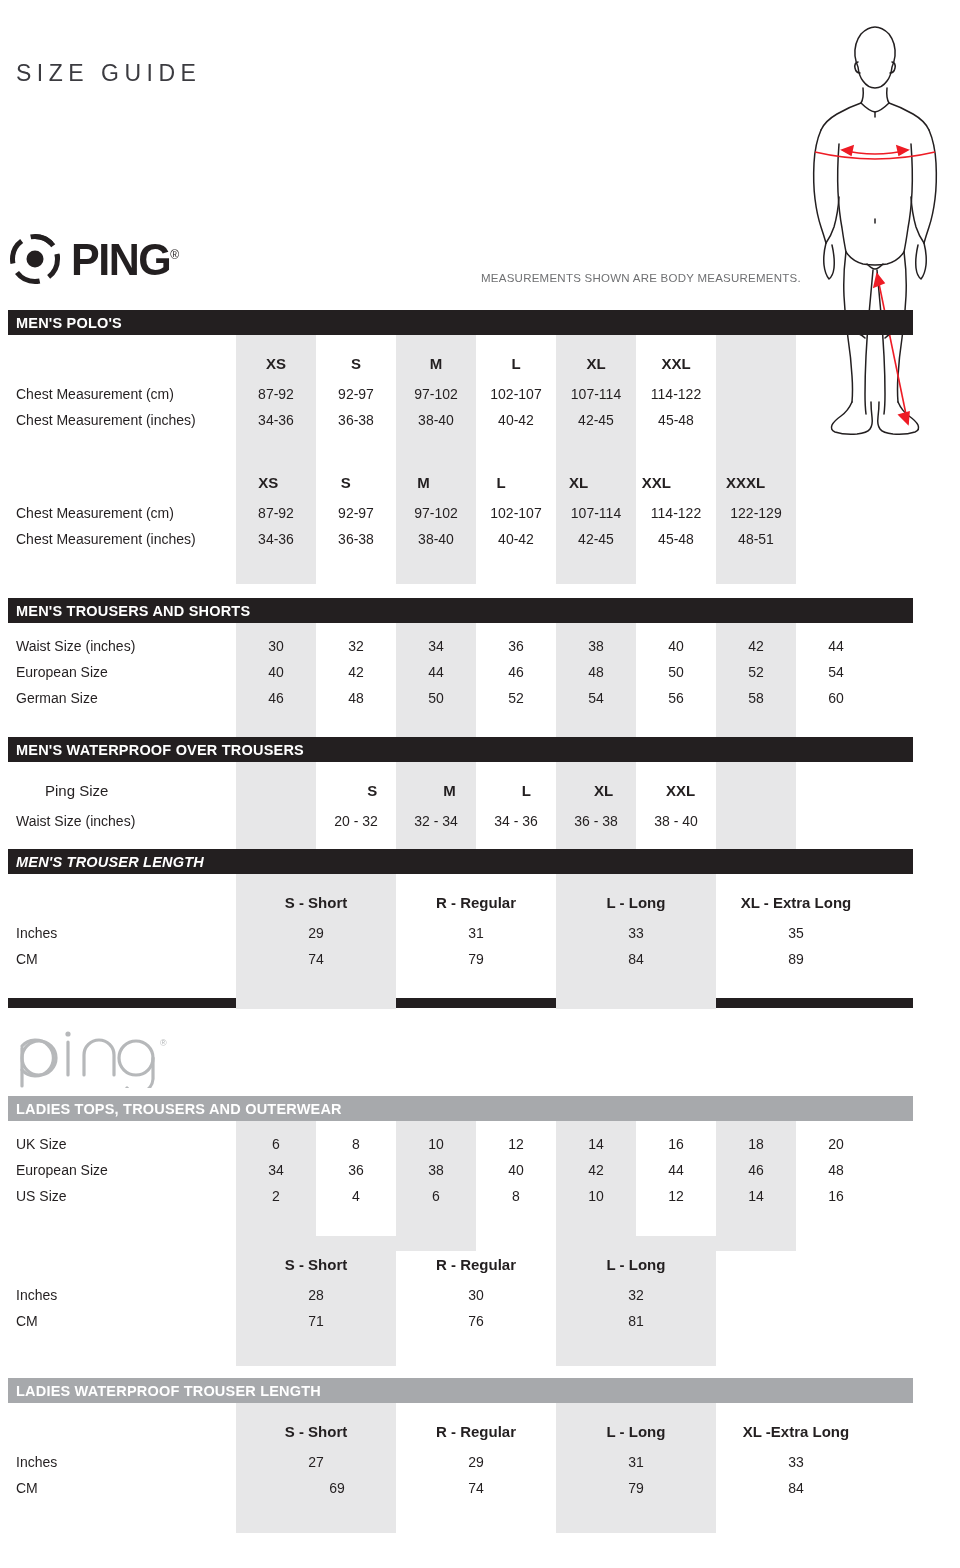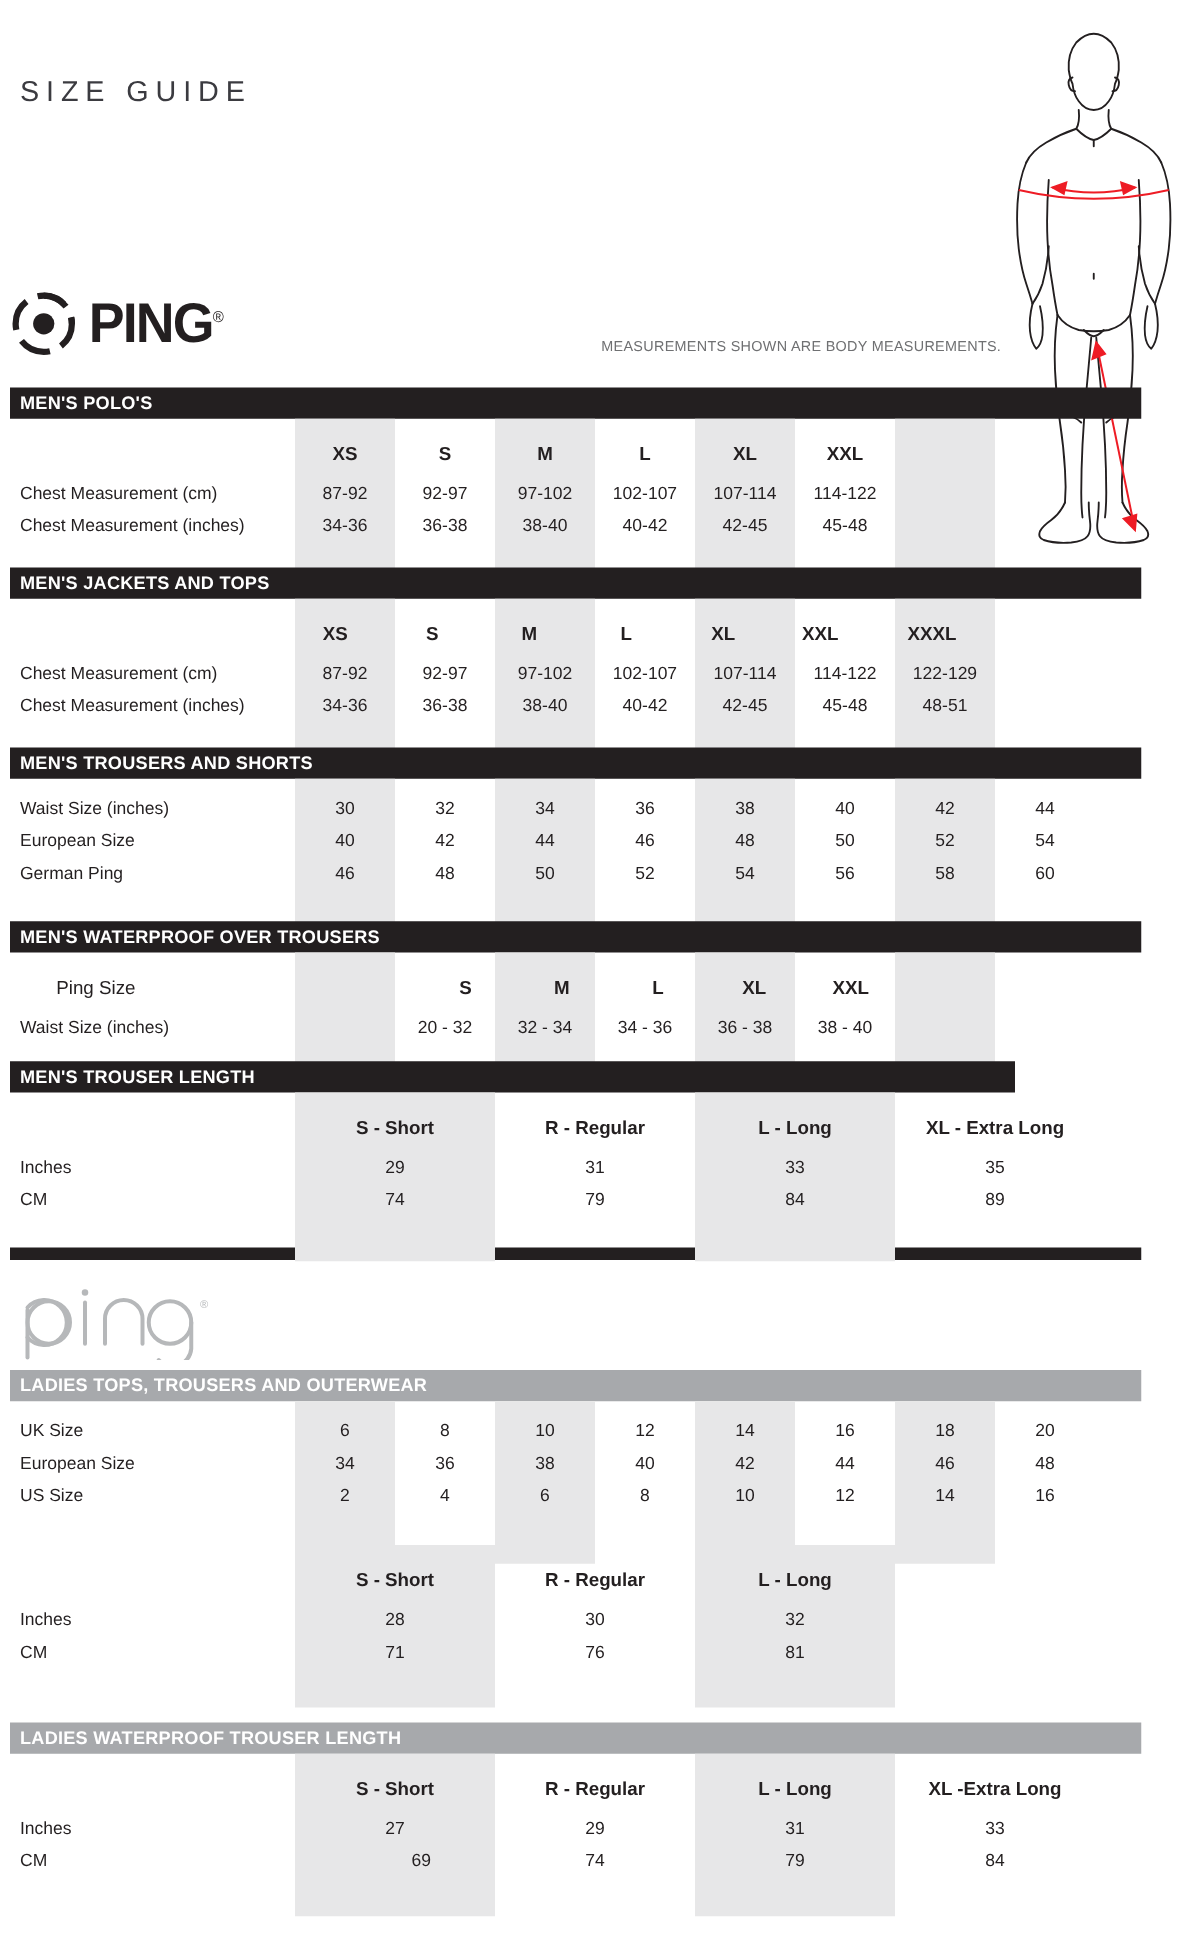--- a/index.html
+++ b/index.html
@@ -221,21 +221,20 @@
               <div class="cell" style="width: 80px;">40-42</div>
               <div class="cell" style="width: 80px;">42-45</div>
               <div class="cell" style="width: 80px;">45-48</div>
               <div class="cell" style="width: 80px;"></div>
             </div>
             <div class="pad-bot"></div>
           </div>
         </div>
       </div>
       <div class="tbl" style="top: 454px;">
-        <div class="band" style="width: 905px;">MEN'S JACKETS AND TOPS</div>
         <div class="grid" style="width: 788px; height: 130px;">
           <div class="stripes">
             <div class="stripe" style="width: 228px;"></div>
             <div class="stripe on" style="width: 80px;"></div>
             <div class="stripe" style="width: 80px;"></div>
             <div class="stripe on" style="width: 80px;"></div>
             <div class="stripe" style="width: 80px;"></div>
             <div class="stripe on" style="width: 80px;"></div>
             <div class="stripe" style="width: 80px;"></div>
             <div class="stripe on" style="width: 80px;"></div>
@@ -308,21 +307,21 @@
               <div class="cell" style="width: 80px;">40</div>
               <div class="cell" style="width: 80px;">42</div>
               <div class="cell" style="width: 80px;">44</div>
               <div class="cell" style="width: 80px;">46</div>
               <div class="cell" style="width: 80px;">48</div>
               <div class="cell" style="width: 80px;">50</div>
               <div class="cell" style="width: 80px;">52</div>
               <div class="cell" style="width: 80px;">54</div>
             </div>
             <div class="row" style="height: 26px;">
-              <div class="cell lbl" style="width: 228px;">German Ping</div>
+              <div class="cell lbl" style="width: 228px;">German Size</div>
               <div class="cell" style="width: 80px;">46</div>
               <div class="cell" style="width: 80px;">48</div>
               <div class="cell" style="width: 80px;">50</div>
               <div class="cell" style="width: 80px;">52</div>
               <div class="cell" style="width: 80px;">54</div>
               <div class="cell" style="width: 80px;">56</div>
               <div class="cell" style="width: 80px;">58</div>
               <div class="cell" style="width: 80px;">60</div>
             </div>
             <div class="pad-bot"></div>
@@ -362,21 +361,21 @@
               <div class="cell" style="width: 80px;">34 - 36</div>
               <div class="cell" style="width: 80px;">36 - 38</div>
               <div class="cell" style="width: 80px;">38 - 40</div>
               <div class="cell" style="width: 80px;"></div>
             </div>
             <div class="pad-bot"></div>
           </div>
         </div>
       </div>
       <div class="tbl" style="top: 849px;">
-        <div class="band" style="width: 804px;">MEN'S TROUSER LENGTH</div>
+        <div class="band" style="width: 905px; font-style: italic;">MEN'S TROUSER LENGTH</div>
         <div class="grid" style="width: 868px; height: 135px;">
           <div class="stripes">
             <div class="stripe" style="width: 228px;"></div>
             <div class="stripe on" style="width: 160px;"></div>
             <div class="stripe" style="width: 160px;"></div>
             <div class="stripe on" style="width: 160px;"></div>
             <div class="stripe" style="width: 160px;"></div>
           </div>
           <div class="rows">
             <div class="pad-top"></div>

